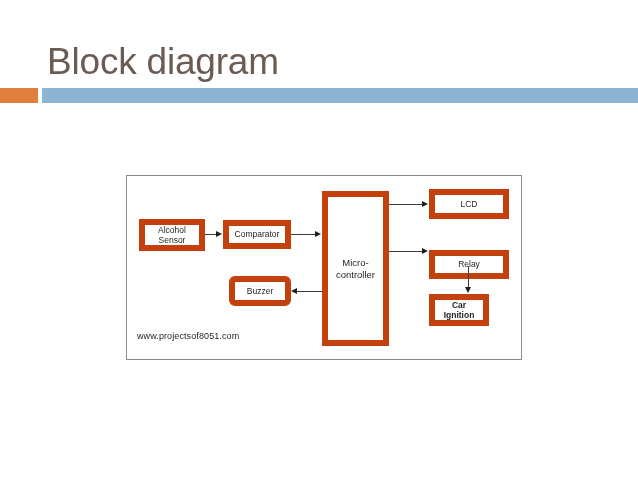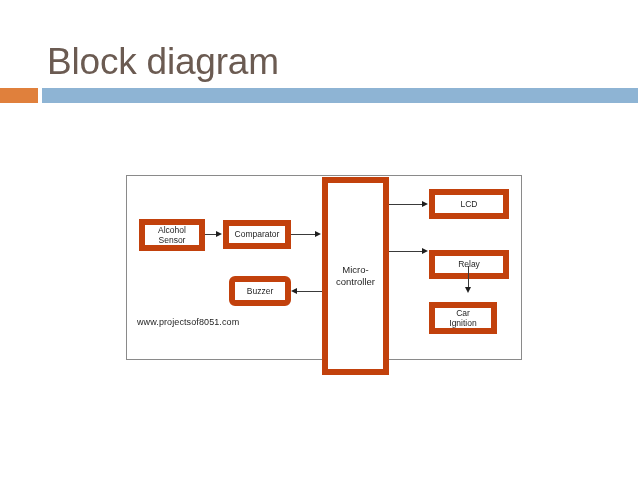--- a/index.html
+++ b/index.html
@@ -72,25 +72,25 @@
     text-align: center;
     font-size: 8.5px;
     line-height: 10.5px;
     color: #1f1f1f;
     font-family: "Liberation Sans", sans-serif;
     white-space: pre-line;
   }
 
   #block-alcohol-sensor { left: 12px;  top: 43px;  width: 66px; height: 32px; }
   #block-comparator     { left: 96px;  top: 44px;  width: 68px; height: 29px; }
-  #block-microcontroller{ left: 195px; top: 1px;  width: 67px; height: 198px; font-size: 9.5px; line-height: 12px; }
+  #block-microcontroller{ left: 195px; top: 15px;  width: 67px; height: 155px; font-size: 9.5px; line-height: 12px; }
   #block-buzzer         { left: 102px; top: 100px; width: 62px; height: 30px; border-radius: 6px; }
   #block-lcd            { left: 302px; top: 13px;  width: 80px; height: 30px; }
   #block-relay          { left: 302px; top: 61px;  width: 80px; height: 29px; margin-top: 13px; }
-  #block-car-ignition   { left: 302px; top: 126px; width: 68px; height: 32px; }
+  #block-car-ignition   { left: 302px; top: 118px; width: 60px; height: 32px; font-weight: bold; }
 
   
   .conn-line-h {
     position: absolute;
     height: 1px;
     background: #3a3a3a;
   }
   .conn-line-v {
     position: absolute;
     width: 1px;
@@ -139,21 +139,21 @@
   #arrow-micro-buzzer          { left: 164px; top: 111.5px; }
 
   
   #conn-relay-ignition         { left: 341px; top: 90px;  height: 22px; }
   #arrow-relay-ignition        { left: 337.5px; top: 111px; }
 
   
   #diagram-watermark {
     position: absolute;
     left: 10px;
-    top: 141px;
+    top: 155px;
     font-size: 9px;
     line-height: 11px;
     color: #1f1f1f;
     font-family: "Liberation Sans", sans-serif;
     letter-spacing: 0.1px;
     white-space: nowrap;
   }
 </style>
 </head>
 <body>

